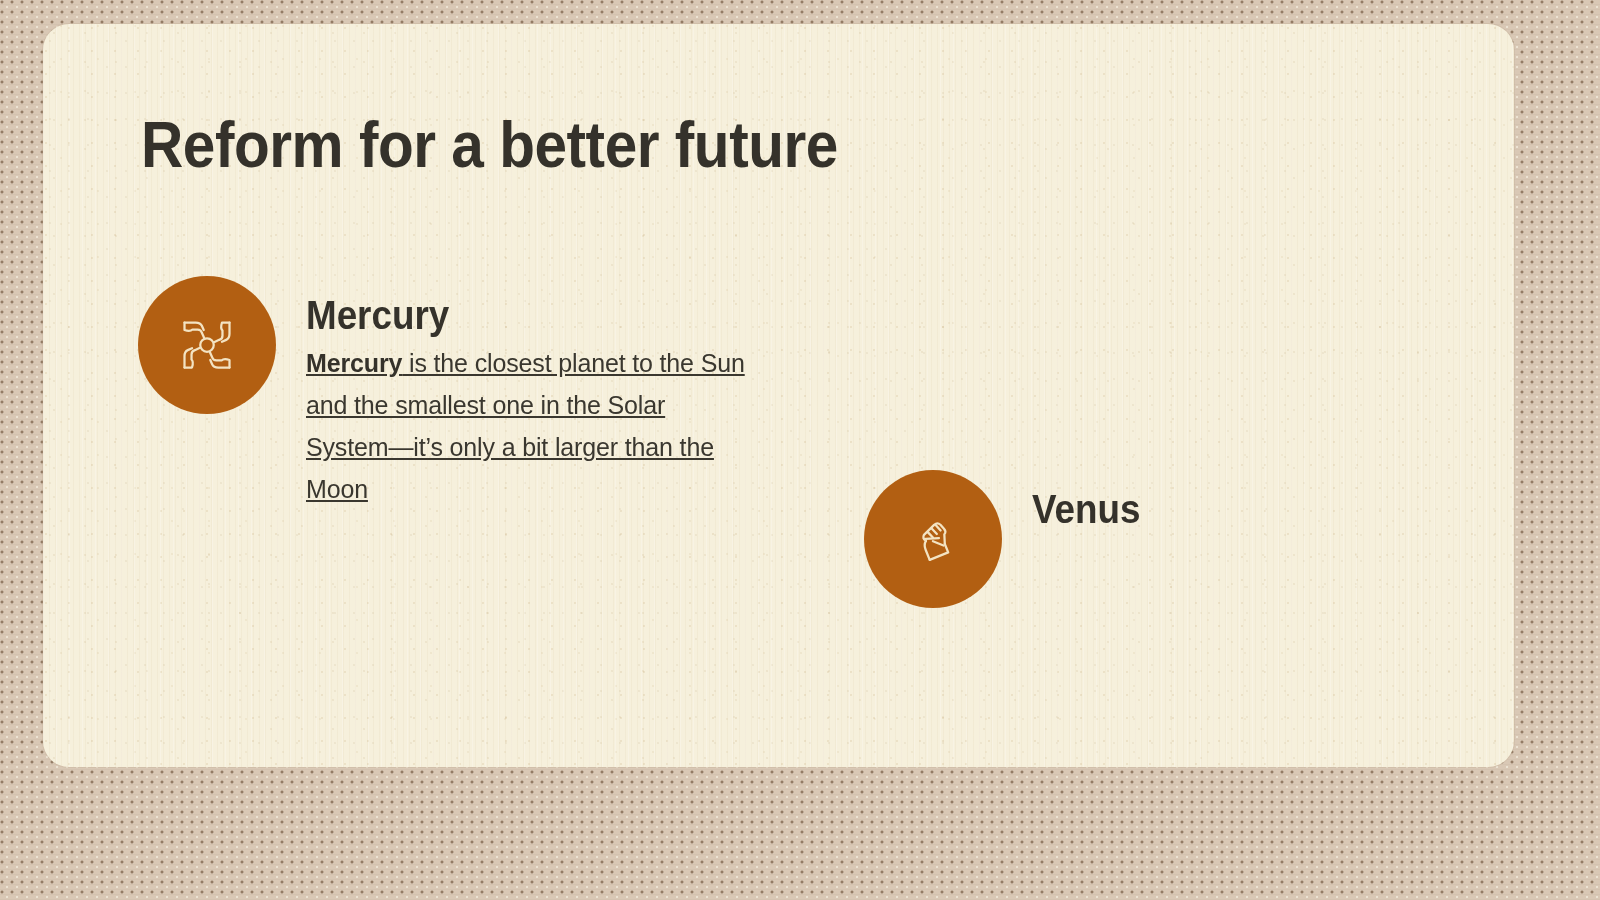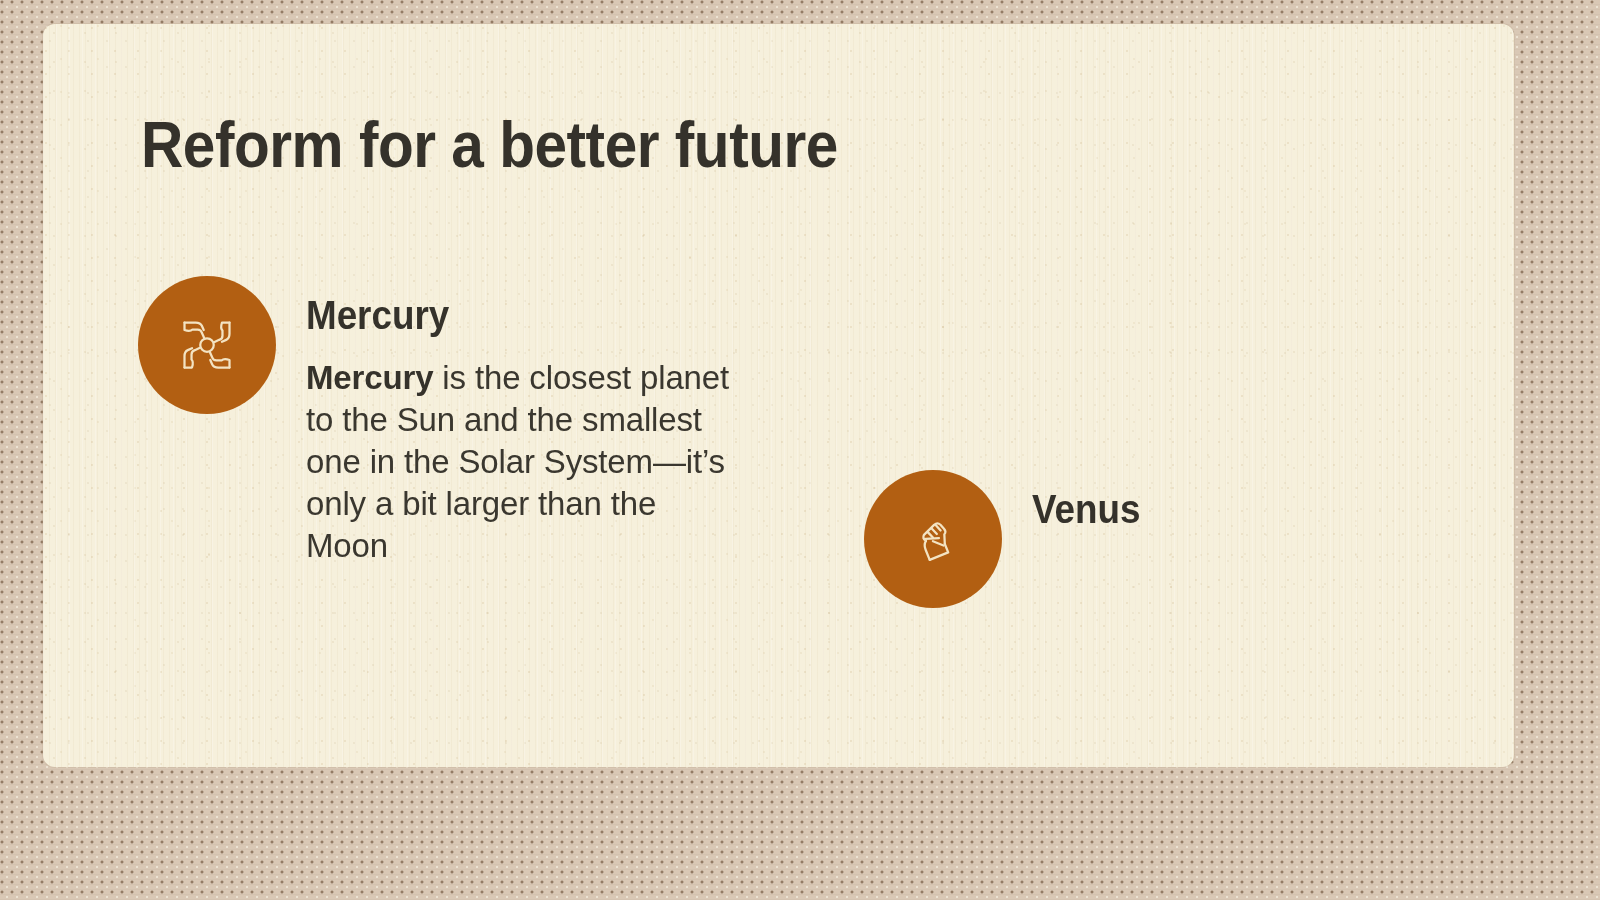--- a/index.html
+++ b/index.html
@@ -40,21 +40,21 @@
     opacity: .55;
   }
 
   
   #card {
     position: absolute;
     left: 43px;
     top: 24px;
     width: 1471px;
     height: 743px;
-    border-radius: 12px;
+    border-radius: 26px;
     background-color: #f6f0dc;
     overflow: hidden;
     box-shadow: 0 0 0 1px rgba(180,160,130,0.22);
   }
   
   #card::before {
     content: "";
     position: absolute;
     inset: 0;
     background-image:
@@ -131,27 +131,28 @@
     font-weight: bold;
     color: #35322b;
     letter-spacing: 0px;
     transform: scaleX(0.92);
     transform-origin: left center;
     line-height: 1.05;
     white-space: nowrap;
   }
 
   .feature-body {
-    margin-top: 21px;
+    margin-top: 6px;
     font-family: "Liberation Sans", sans-serif;
-    font-size: 33px;
+    font-size: 25px;
     line-height: 42px;
     color: #3a372f;
     font-weight: 400;
     letter-spacing: -0.15px;
+    text-decoration: underline;
   }
   .feature-body b { font-weight: bold; color: #35322b; }
 
   #mercury-body { width: 440px; }
   #venus-body   { width: 440px; }
 </style>
 </head>
 <body>
 
 <div id="backdrop"></div>

